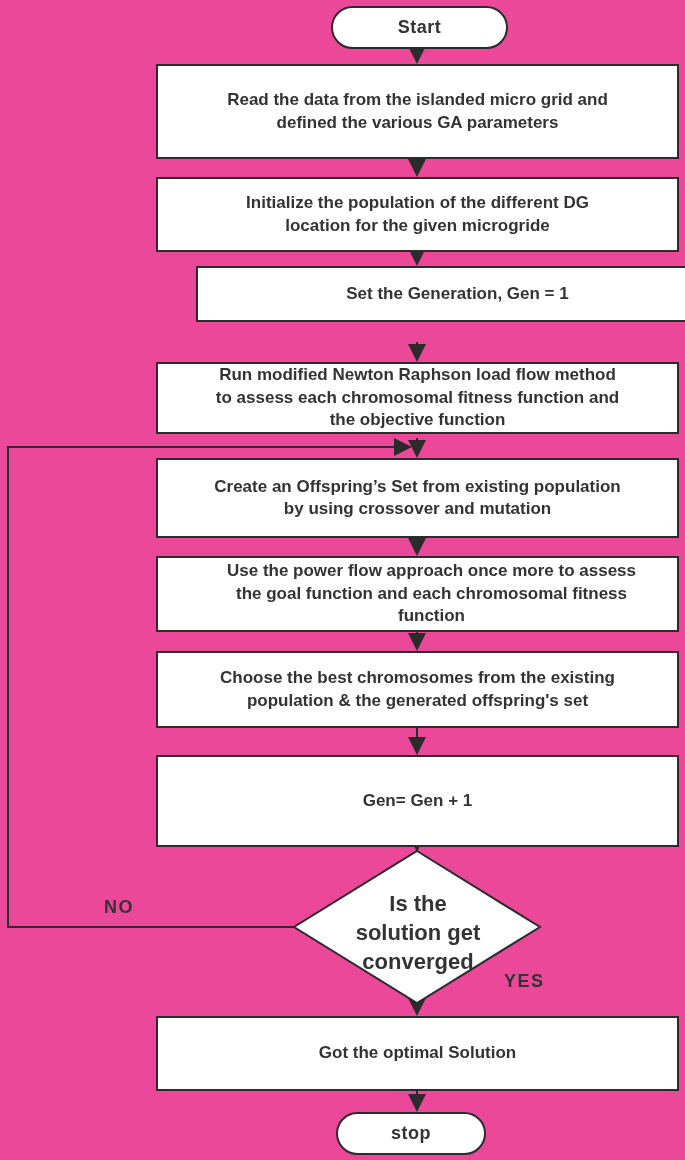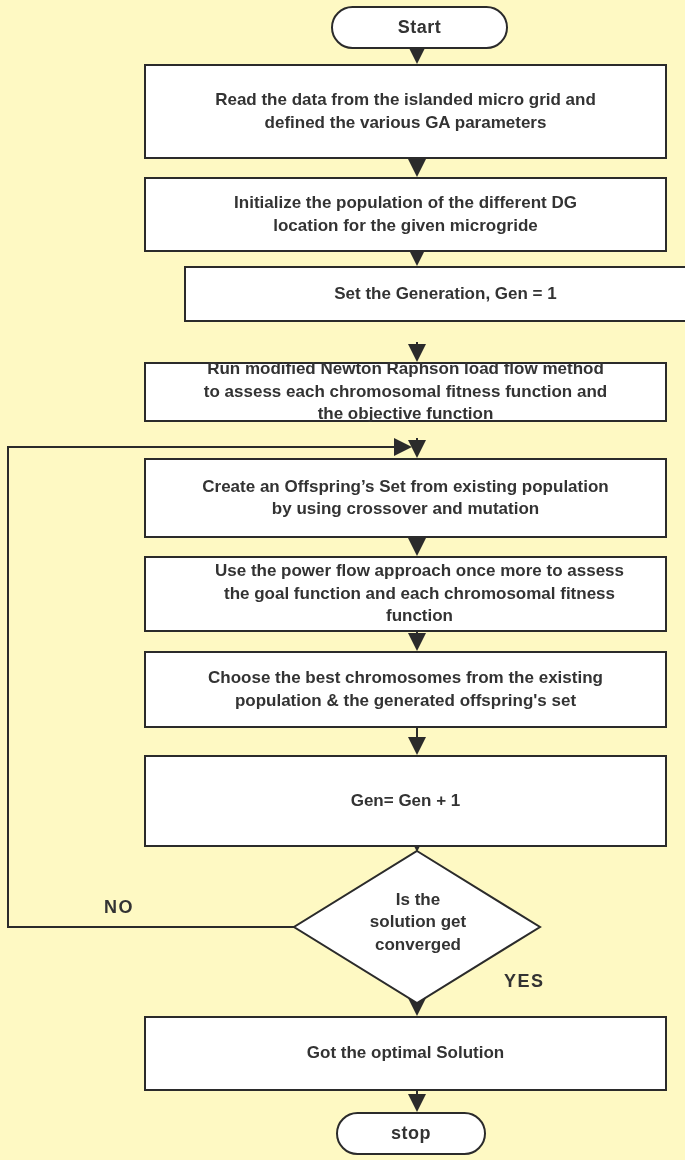--- a/index.html
+++ b/index.html
@@ -4,42 +4,42 @@
 <style>
   html, body {
     margin: 0;
     padding: 0;
     background: #ffffff;
   }
   .canvas {
     position: relative;
     width: 685px;
     height: 1160px;
-    background: #fef9c3;
+    background: #ec4899;
     font-family: "Liberation Sans", sans-serif;
     overflow: hidden;
   }
   .connectors {
     position: absolute;
     left: 0;
     top: 0;
     z-index: 1;
   }
   .node {
     position: absolute;
     box-sizing: border-box;
     background: #ffffff;
     border: 2px solid #2b2b2b;
     display: flex;
     align-items: center;
     justify-content: center;
     z-index: 2;
   }
   .process {
-    left: 144px;
+    left: 156px;
     width: 523px;
     padding: 2px 6px;
   }
   .node-label {
     font-weight: 700;
     font-size: 17px;
     line-height: 1.32;
     color: #333333;
     text-align: center;
     white-space: pre-line;
@@ -52,21 +52,21 @@
     font-size: 18px;
     letter-spacing: 0.5px;
   }
   .decision-label {
     position: absolute;
     left: 328px;
     top: 889px;
     width: 180px;
     text-align: center;
     font-weight: 700;
-    font-size: 17px;
+    font-size: 22px;
     line-height: 1.32;
     color: #333333;
     white-space: pre-line;
     z-index: 3;
   }
   .edge-label {
     position: absolute;
     font-weight: 700;
     font-size: 18px;
     letter-spacing: 1.5px;
@@ -116,21 +116,21 @@
 
   <div class="node process" style="top:177px; height:75px;">
     <span class="node-label">Initialize the population of the different DG
 location for the given microgride</span>
   </div>
 
   <div class="node process" style="top:266px; height:56px;margin-left:40px;">
     <span class="node-label">Set the Generation, Gen = 1</span>
   </div>
 
-  <div class="node process" style="top:362px; height:60px;">
+  <div class="node process" style="top:362px; height:72px;">
     <span class="node-label">Run modified Newton Raphson load flow method
 to assess each chromosomal fitness function and
 the objective function</span>
   </div>
 
   <div class="node process" style="top:458px; height:80px;">
     <span class="node-label">Create an Offspring’s Set from existing population
 by using crossover and mutation</span>
   </div>
 

